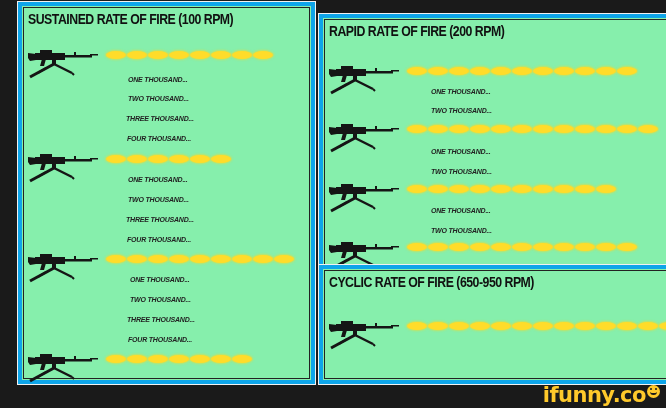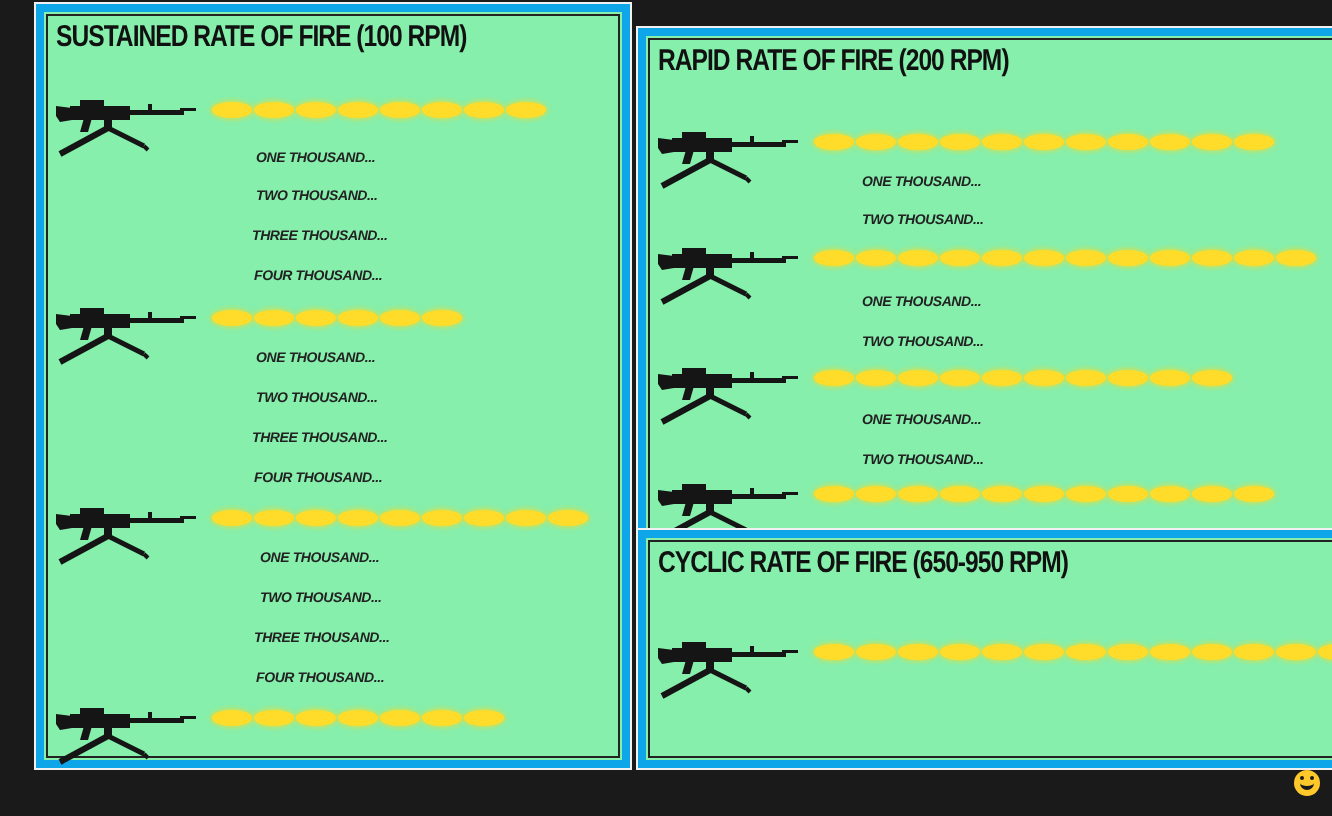--- a/index.html
+++ b/index.html
@@ -290,13 +290,13 @@
         <span class="bullet"></span>
         <span class="bullet"></span>
         <span class="bullet"></span>
         <span class="bullet"></span>
         <span class="bullet"></span>
       </div>
   </div>
 </div>
 
 <div class="footer"></div>
-<div class="watermark"><span class="smiley"><i></i></span></div>
+<div class="watermark"><span>ifunny.co</span><span class="smiley"><i></i></span></div>
 
 </body></html>

